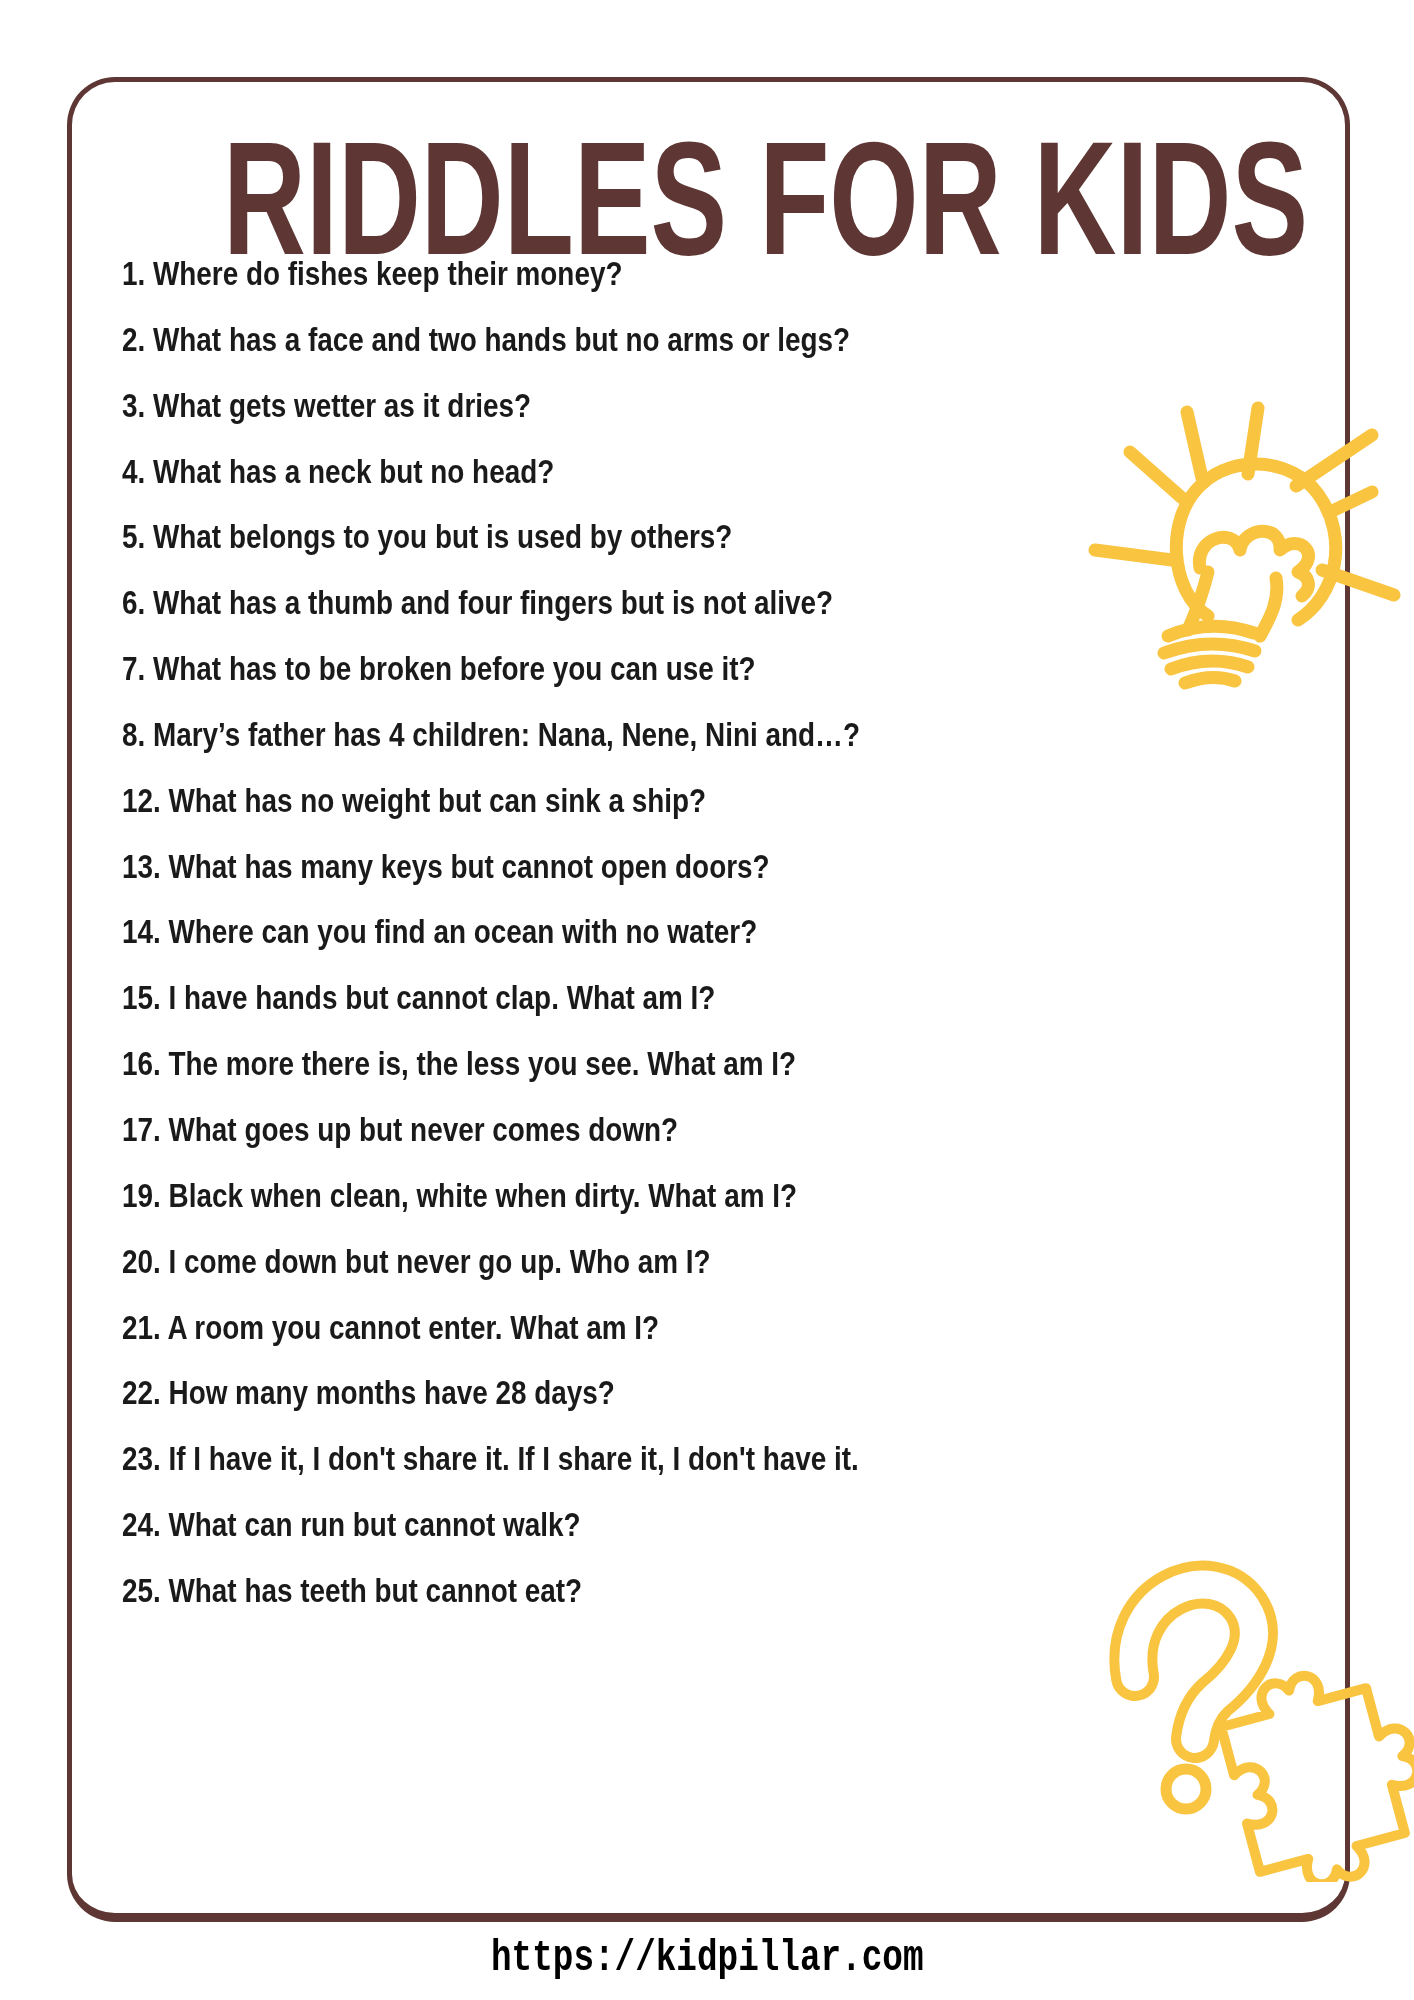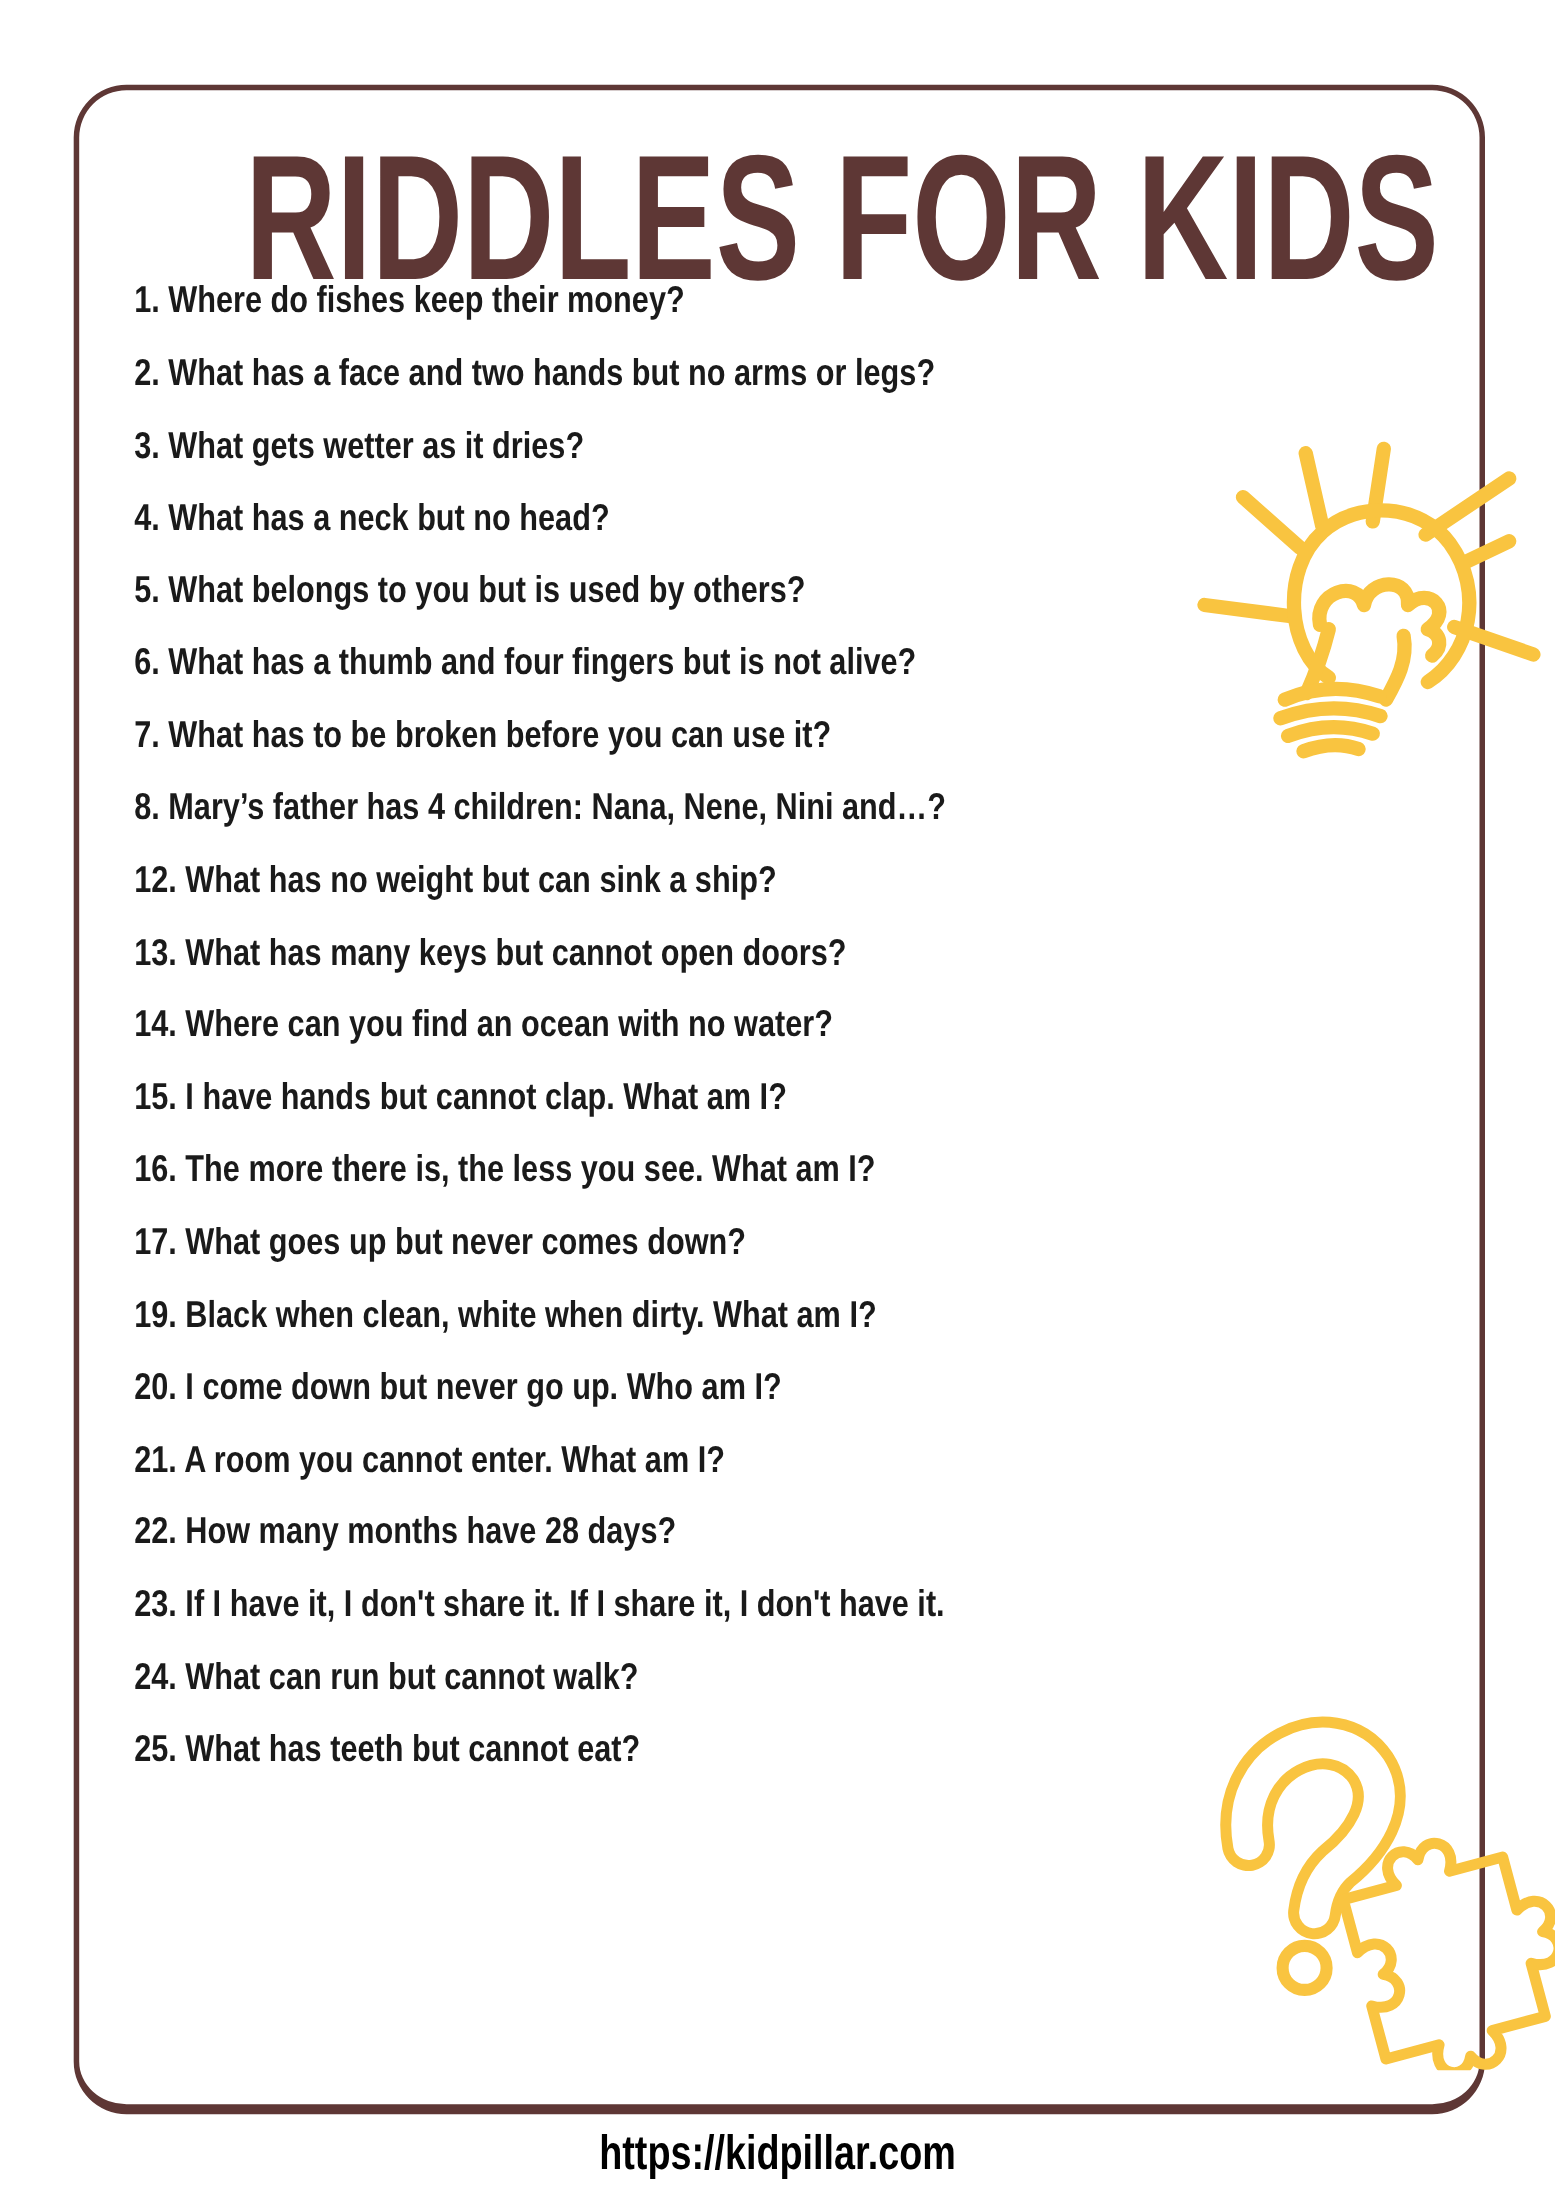--- a/index.html
+++ b/index.html
@@ -43,20 +43,21 @@
   }
   .bulb-doodle{
     position:absolute;left:1000px;top:318px;
   }
   .qpuzzle-doodle{
     position:absolute;left:1018px;top:1455px;
   }
   .footer{
     position:absolute;top:1934px;left:0;right:0;
     text-align:center;
+    font-family:Liberation Mono, monospace;
   }
   .footer .url{
     display:inline-block;
     transform:scaleX(0.78);
     transform-origin:50% 0;
     font-size:44px;line-height:1.1;
     font-weight:700;color:#000000;
     white-space:nowrap;
   }
 </style>

